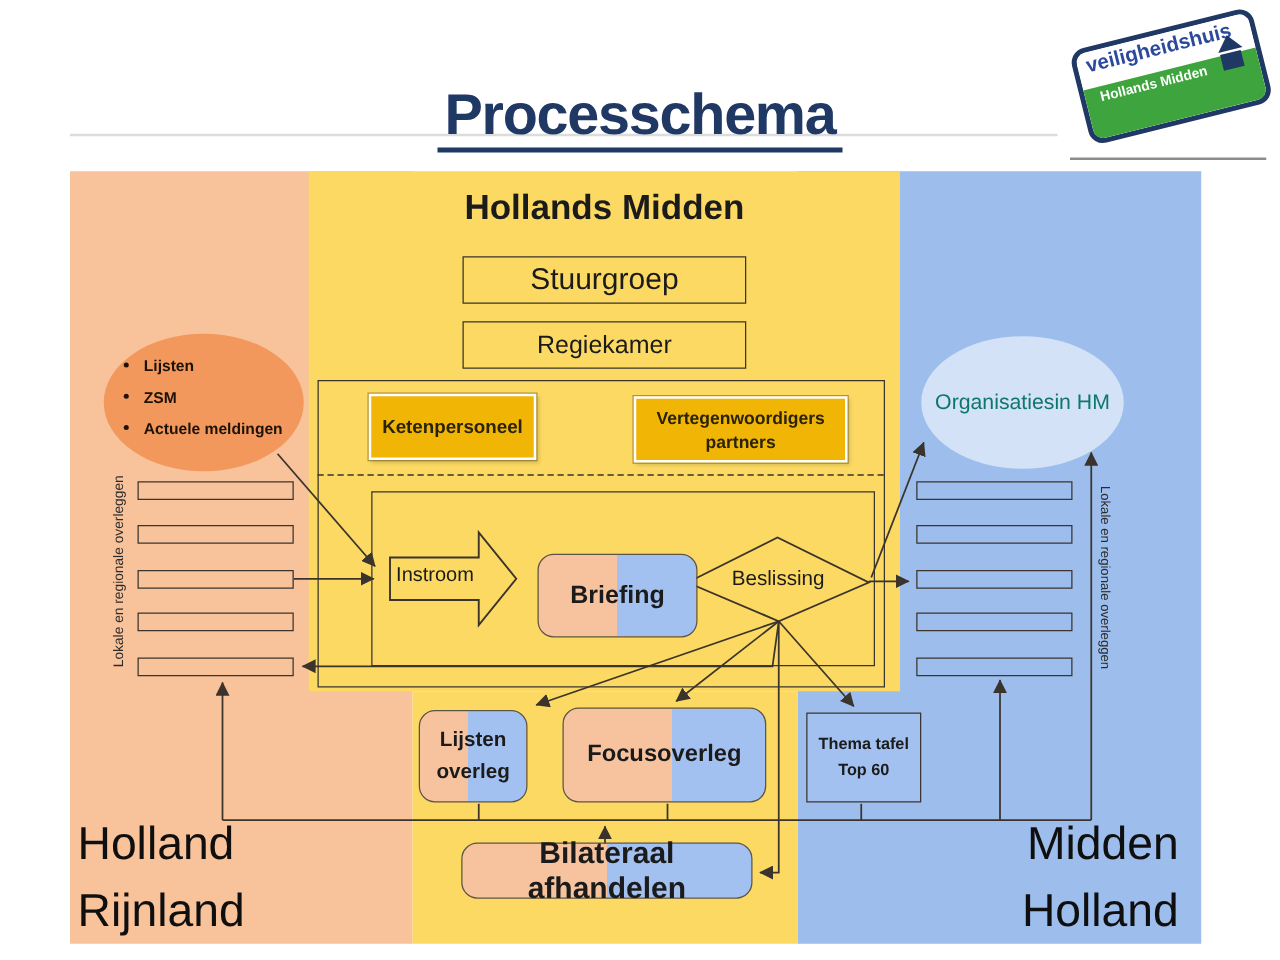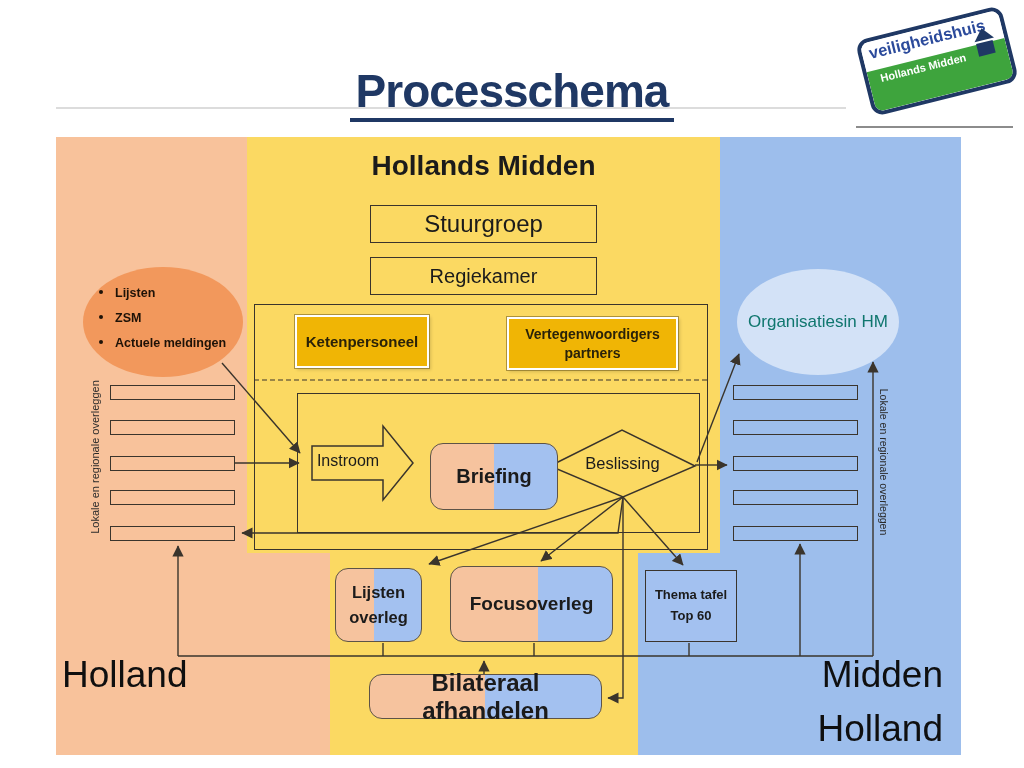--- a/index.html
+++ b/index.html
@@ -207,20 +207,21 @@
   <div class="vlabel vlabel-left">Lokale en regionale overleggen</div>
   <div class="lstack">
     <div class="srect"></div>
     <div class="srect"></div>
     <div class="srect"></div>
     <div class="srect"></div>
     <div class="srect"></div>
   </div>
   <div class="corner corner-left">
     <div>Holland</div>
+    <div class="l2">Rijnland</div>
   </div>
 
   <div class="ellipse ell-blue">
     <div>Organisaties</div>
     <div>in HM</div>
   </div>
   <div class="vlabel vlabel-right">Lokale en regionale overleggen</div>
   <div class="rstack">
     <div class="srect"></div>
     <div class="srect"></div>

